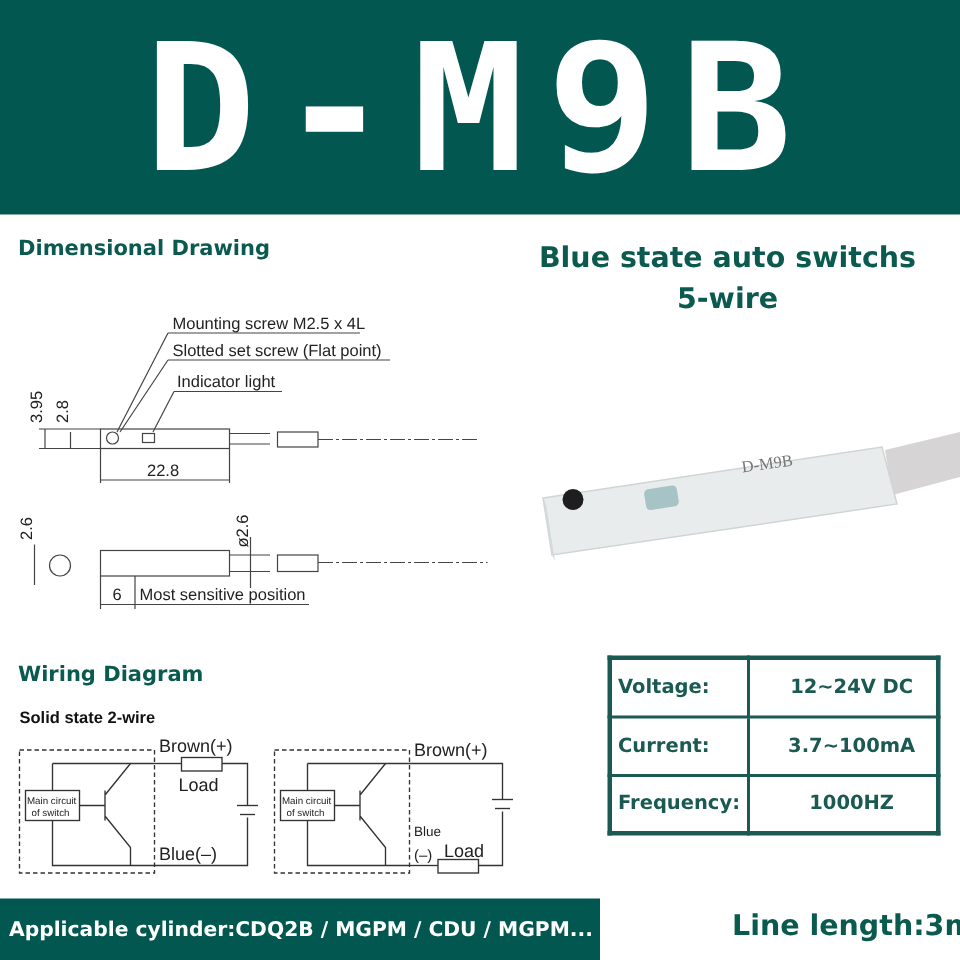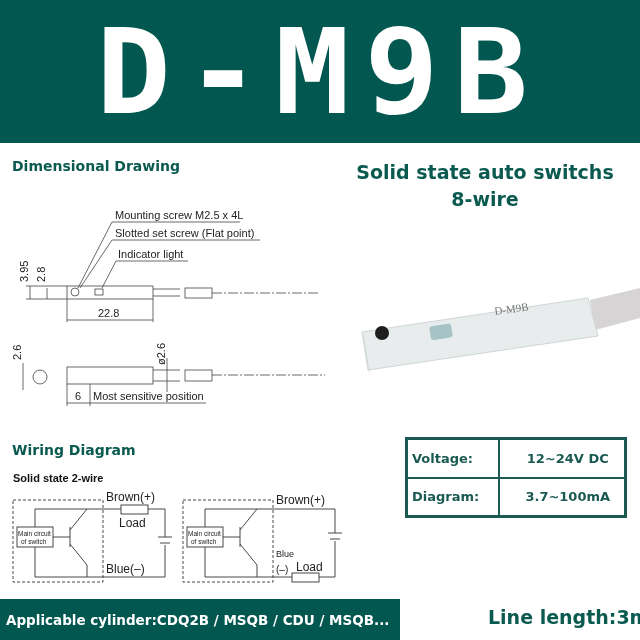--- a/index.html
+++ b/index.html
@@ -26,22 +26,22 @@
 </style>
 </head>
 <body>
 
 <div class="banner">
   <div class="banner-title">D-M9B</div>
 </div>
 
 <div class="section-h dim-h">Dimensional Drawing</div>
 
-<div class="subtitle sub1">Solid state auto switchs</div>
-<div class="subtitle sub2">8-wire</div>
+<div class="subtitle sub1">Blue state auto switchs</div>
+<div class="subtitle sub2">5-wire</div>
 
 <svg class="drawing" width="340" height="215" viewBox="0 195 340 215">
   <g stroke="#444" stroke-width="0.8" fill="none">
 
     <line x1="112" y1="222" x2="240" y2="222"></line>
     <line x1="112" y1="240" x2="260" y2="240"></line>
     <line x1="112" y1="222" x2="78" y2="288"></line>
     <line x1="112" y1="240" x2="80" y2="288"></line>
     <line x1="116" y1="261" x2="188" y2="261"></line>
     <line x1="116" y1="261" x2="102" y2="288"></line>
@@ -139,22 +139,26 @@
   </g>
 </svg>
 
 <table class="specs">
   <tbody>
       <tr>
     <td class="k">Voltage:</td>
     <td class="v">12~24V DC</td>
   </tr>
   <tr>
-    <td class="k">Diagram:</td>
+    <td class="k">Current:</td>
     <td class="v">3.7~100mA</td>
+  </tr>
+  <tr>
+    <td class="k">Frequency:</td>
+    <td class="v">1000HZ</td>
   </tr>
 </tbody>
   </table>
 
 <div class="footer-bar">
-  <span>Applicable cylinder:CDQ2B / MSQB / CDU / MSQB...</span>
+  <span>Applicable cylinder:CDQ2B / MGPM / CDU / MGPM...</span>
 </div>
 <div class="line-len">Line length:3m</div>
 
 </body></html>

